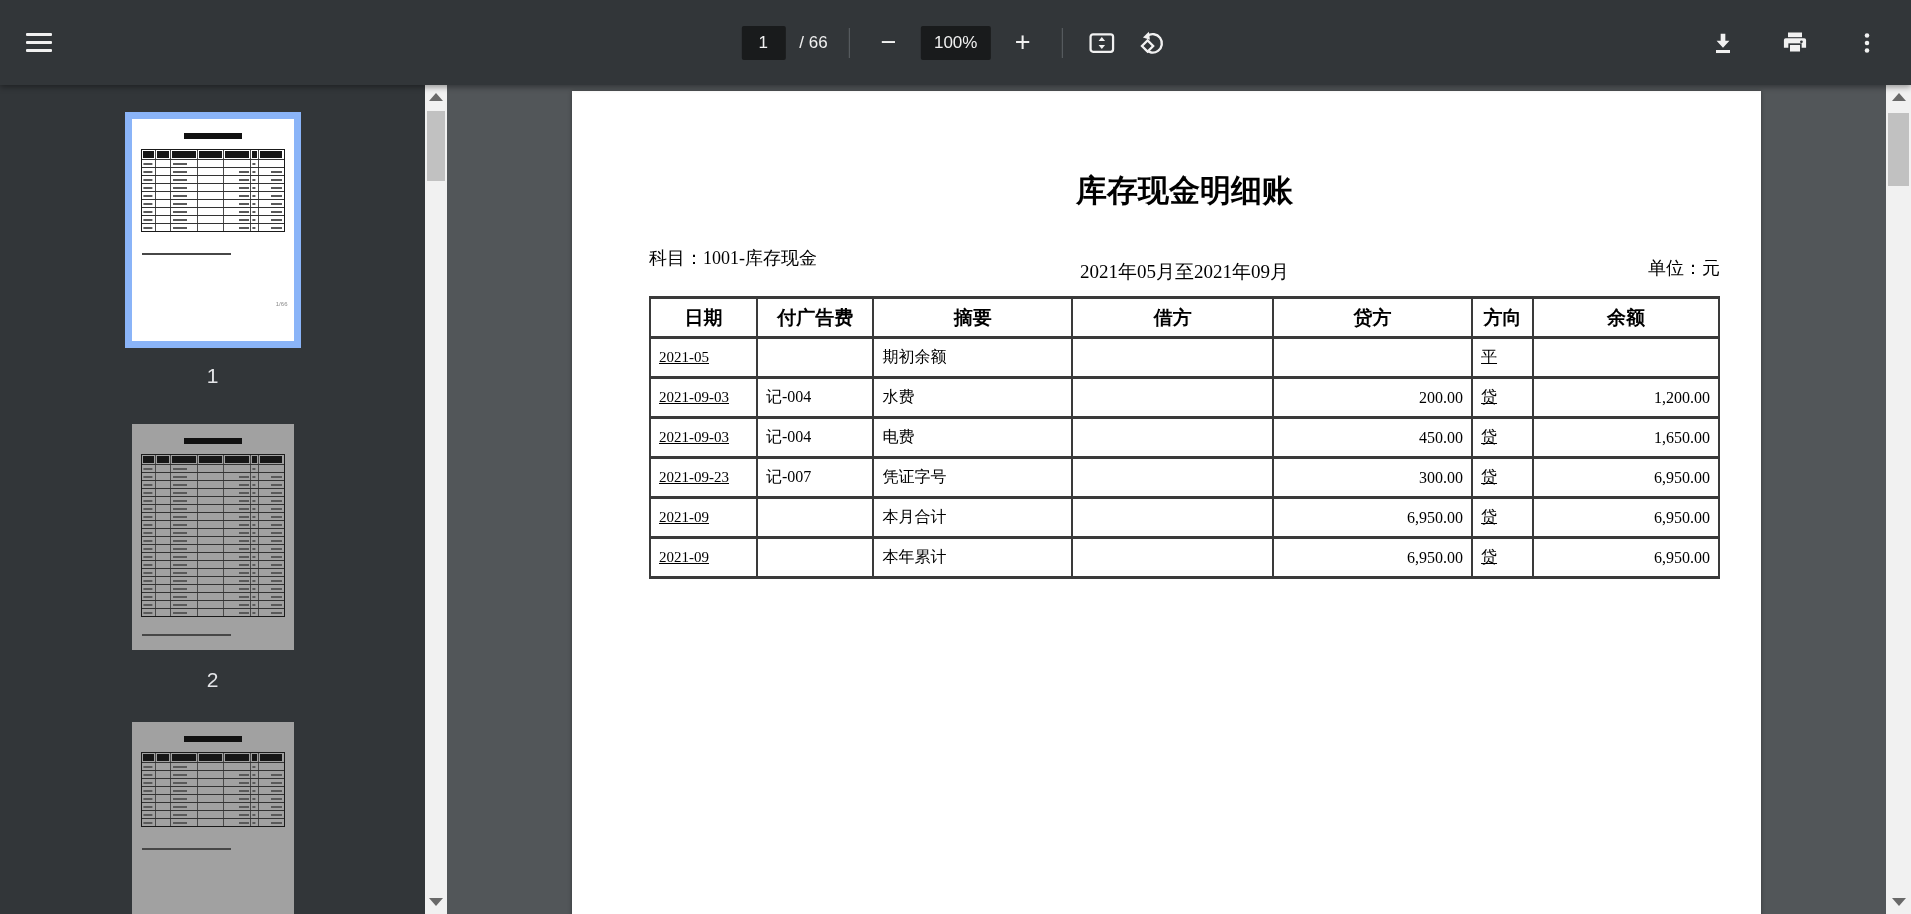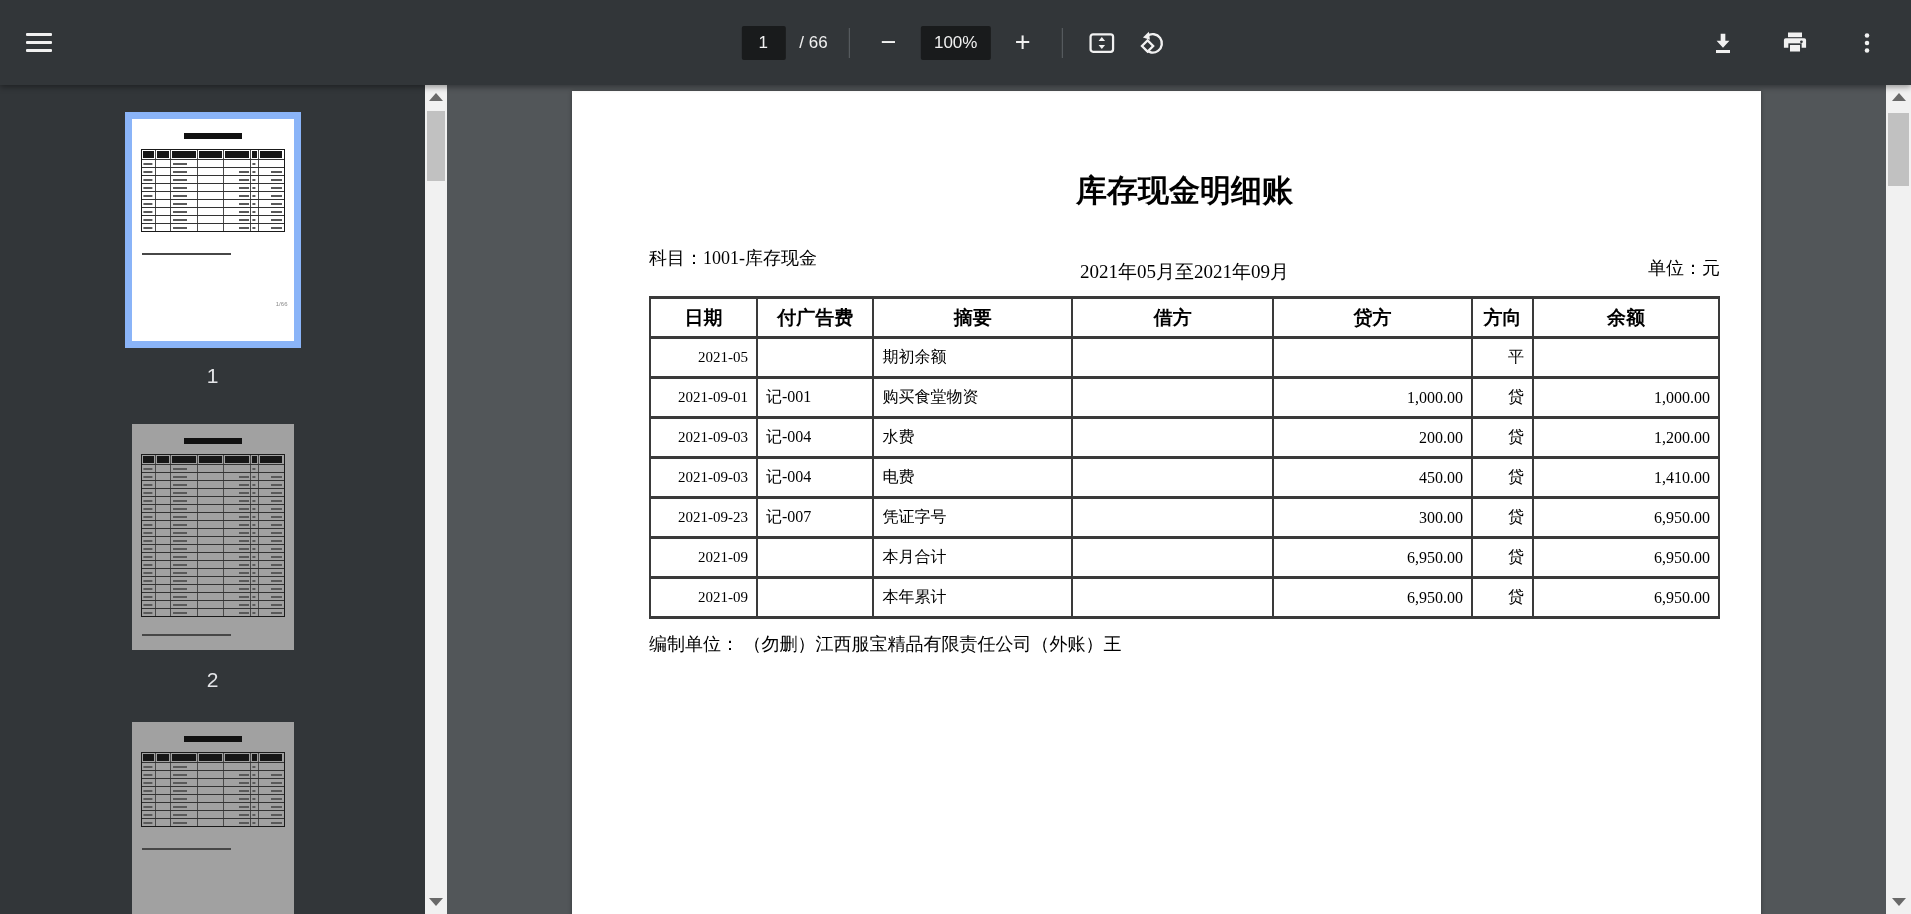--- a/index.html
+++ b/index.html
@@ -85,21 +85,21 @@
   .meta .daterange { position: absolute; left: 50%; transform: translateX(-50%); top: 13px; font-size: 19px; }
   .meta .unit { position: absolute; right: 0; top: 10px; }
 
   table.ledger { width: 100%; border-collapse: collapse; table-layout: fixed;
     font-family: "Liberation Serif", "DejaVu Serif", serif; color: #000; }
   .ledger th, .ledger td { border: 2px solid #3a3a3a; border-top-width: 3px; border-bottom-width: 3px;
     height: 40px; padding: 0 8px; overflow: hidden; white-space: nowrap; }
   .ledger th { font-size: 19px; font-weight: 700; text-align: center; }
   .ledger td { font-size: 16px; }
   .ledger td.col0 { font-size: 15px; }
-  td.c { text-align: right; } td.l { text-align: left; } td.r { text-align: right; }
+  td.c { text-align: left; text-decoration: underline; } td.l { text-align: left; } td.r { text-align: right; }
   .doc-footer { margin-top: 13px; font-size: 18px; }
 </style>
 </head>
 <body>
 
 <header class="toolbar">
   <button class="menu-btn">
     <span></span>
     <span></span>
     <span></span>
@@ -986,45 +986,36 @@
               <tr>
                 <td class="c col0">2021-05</td>
                 <td class="l"></td>
                 <td class="l">期初余额</td>
                 <td class="r"></td>
                 <td class="r"></td>
                 <td class="c">平</td>
                 <td class="r"></td>
               </tr>
               <tr>
-                <td class="c col0">2021-09-01</td>
-                <td class="l">记-001</td>
-                <td class="l">购买食堂物资</td>
-                <td class="r"></td>
-                <td class="r">1,000.00</td>
-                <td class="c">贷</td>
-                <td class="r">1,000.00</td>
-              </tr>
-              <tr>
                 <td class="c col0">2021-09-03</td>
                 <td class="l">记-004</td>
                 <td class="l">水费</td>
                 <td class="r"></td>
                 <td class="r">200.00</td>
                 <td class="c">贷</td>
                 <td class="r">1,200.00</td>
               </tr>
               <tr>
                 <td class="c col0">2021-09-03</td>
                 <td class="l">记-004</td>
                 <td class="l">电费</td>
                 <td class="r"></td>
                 <td class="r">450.00</td>
                 <td class="c">贷</td>
-                <td class="r">1,410.00</td>
+                <td class="r">1,650.00</td>
               </tr>
               <tr>
                 <td class="c col0">2021-09-23</td>
                 <td class="l">记-007</td>
                 <td class="l">凭证字号</td>
                 <td class="r"></td>
                 <td class="r">300.00</td>
                 <td class="c">贷</td>
                 <td class="r">6,950.00</td>
               </tr>
@@ -1041,21 +1032,20 @@
                 <td class="c col0">2021-09</td>
                 <td class="l"></td>
                 <td class="l">本年累计</td>
                 <td class="r"></td>
                 <td class="r">6,950.00</td>
                 <td class="c">贷</td>
                 <td class="r">6,950.00</td>
               </tr>
             </tbody>
         </table>
-        <div class="doc-footer serif">编制单位： （勿删）江西服宝精品有限责任公司（外账）王</div>
       </div>
     </div>
   </main>
 
   <div class="main-scrollbar">
     <div class="scroll-up">
       <span class="tri-up"></span>
     </div>
     <div class="scroll-thumb"></div>
     <div class="scroll-down">

